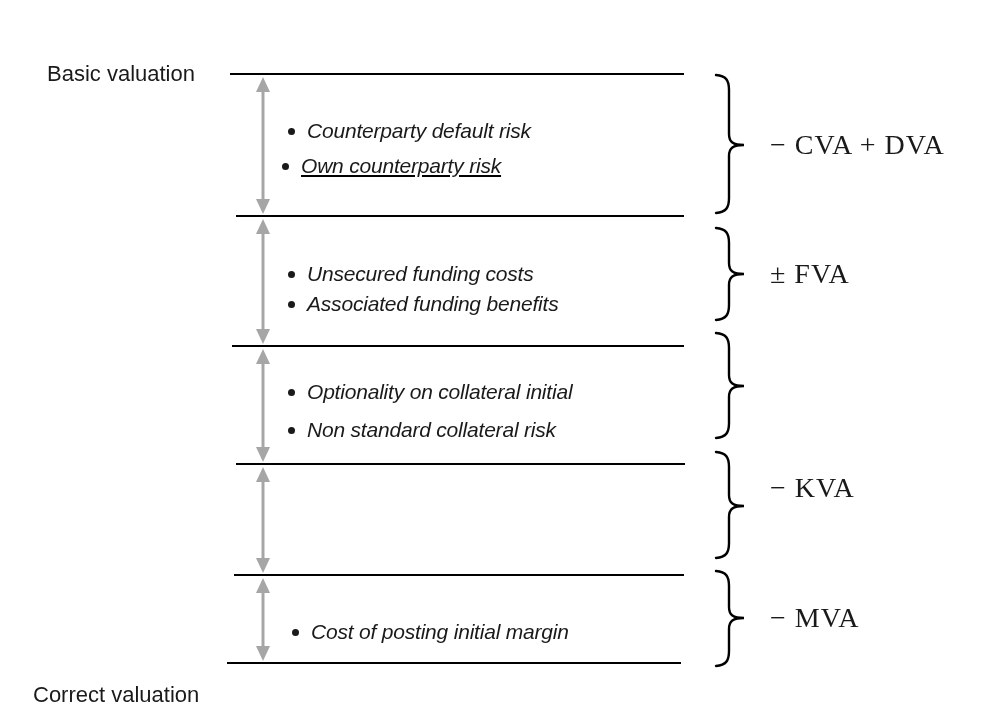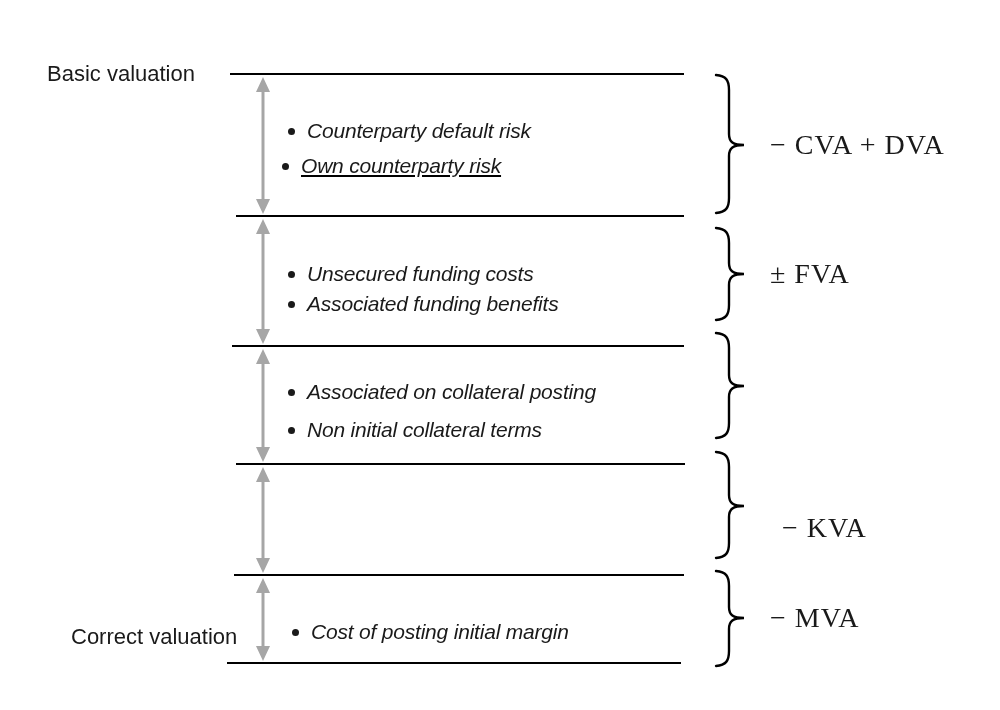--- a/index.html
+++ b/index.html
@@ -105,21 +105,21 @@
     </g>
 
     <path class="brace" d="M716,75 C726,76 729,80 729,90 L729,134 C729,142 733,145 744,145 C733,145 729,148 729,156 L729,198 C729,208 726,212 716,213"></path>
     <path class="brace" d="M716,228 C726,229 729,233 729,243 L729,263 C729,271 733,274 744,274 C733,274 729,277 729,285 L729,305 C729,315 726,319 716,320"></path>
     <path class="brace" d="M716,333 C726,334 729,338 729,348 L729,375 C729,383 733,386 744,386 C733,386 729,389 729,397 L729,423 C729,433 726,437 716,438"></path>
     <path class="brace" d="M716,452 C726,453 729,457 729,467 L729,495 C729,503 733,506 744,506 C733,506 729,509 729,517 L729,543 C729,553 726,557 716,558"></path>
     <path class="brace" d="M716,571 C726,572 729,576 729,586 L729,607 C729,615 733,618 744,618 C733,618 729,621 729,629 L729,651 C729,661 726,665 716,666"></path>
   </svg>
 
   <div class="axis-label" style="left:47px;top:74px;">Basic valuation</div>
-  <div class="axis-label" style="left:33px;top:637px;margin-left:38px;">Correct valuation</div>
+  <div class="axis-label" style="left:33px;top:695px;">Correct valuation</div>
 
   <div class="bullet" style="left:288px;top:131px;">
     <span class="dot"></span>
     <span class="btxt">Counterparty default risk</span>
   </div>
   <div class="bullet" style="left:282px;top:166px;text-decoration:underline;">
     <span class="dot"></span>
     <span class="btxt">Own counterparty risk</span>
   </div>
 
@@ -127,31 +127,31 @@
     <span class="dot"></span>
     <span class="btxt">Unsecured funding costs</span>
   </div>
   <div class="bullet" style="left:288px;top:304px;justify-content:center;">
     <span class="dot"></span>
     <span class="btxt">Associated funding benefits</span>
   </div>
 
   <div class="bullet" style="left:288px;top:392px;">
     <span class="dot"></span>
-    <span class="btxt">Associated on collateral posting</span>
+    <span class="btxt">Optionality on collateral initial</span>
   </div>
   <div class="bullet" style="left:288px;top:430px;">
     <span class="dot"></span>
-    <span class="btxt">Non initial collateral terms</span>
+    <span class="btxt">Non standard collateral risk</span>
   </div>
 
 
   <div class="bullet" style="left:292px;top:608px;margin-top:24px;">
     <span class="dot"></span>
     <span class="btxt">Cost of posting initial margin</span>
   </div>
 
   <div class="formula" style="top:145px;">− CVA + DVA</div>
   <div class="formula" style="top:274px;">± FVA</div>
-  <div class="formula" style="top:528px;margin-left:12px;">− KVA</div>
+  <div class="formula" style="top:488px;">− KVA</div>
   <div class="formula" style="top:618px;">− MVA</div>
 
 </div>
 
 </body></html>

